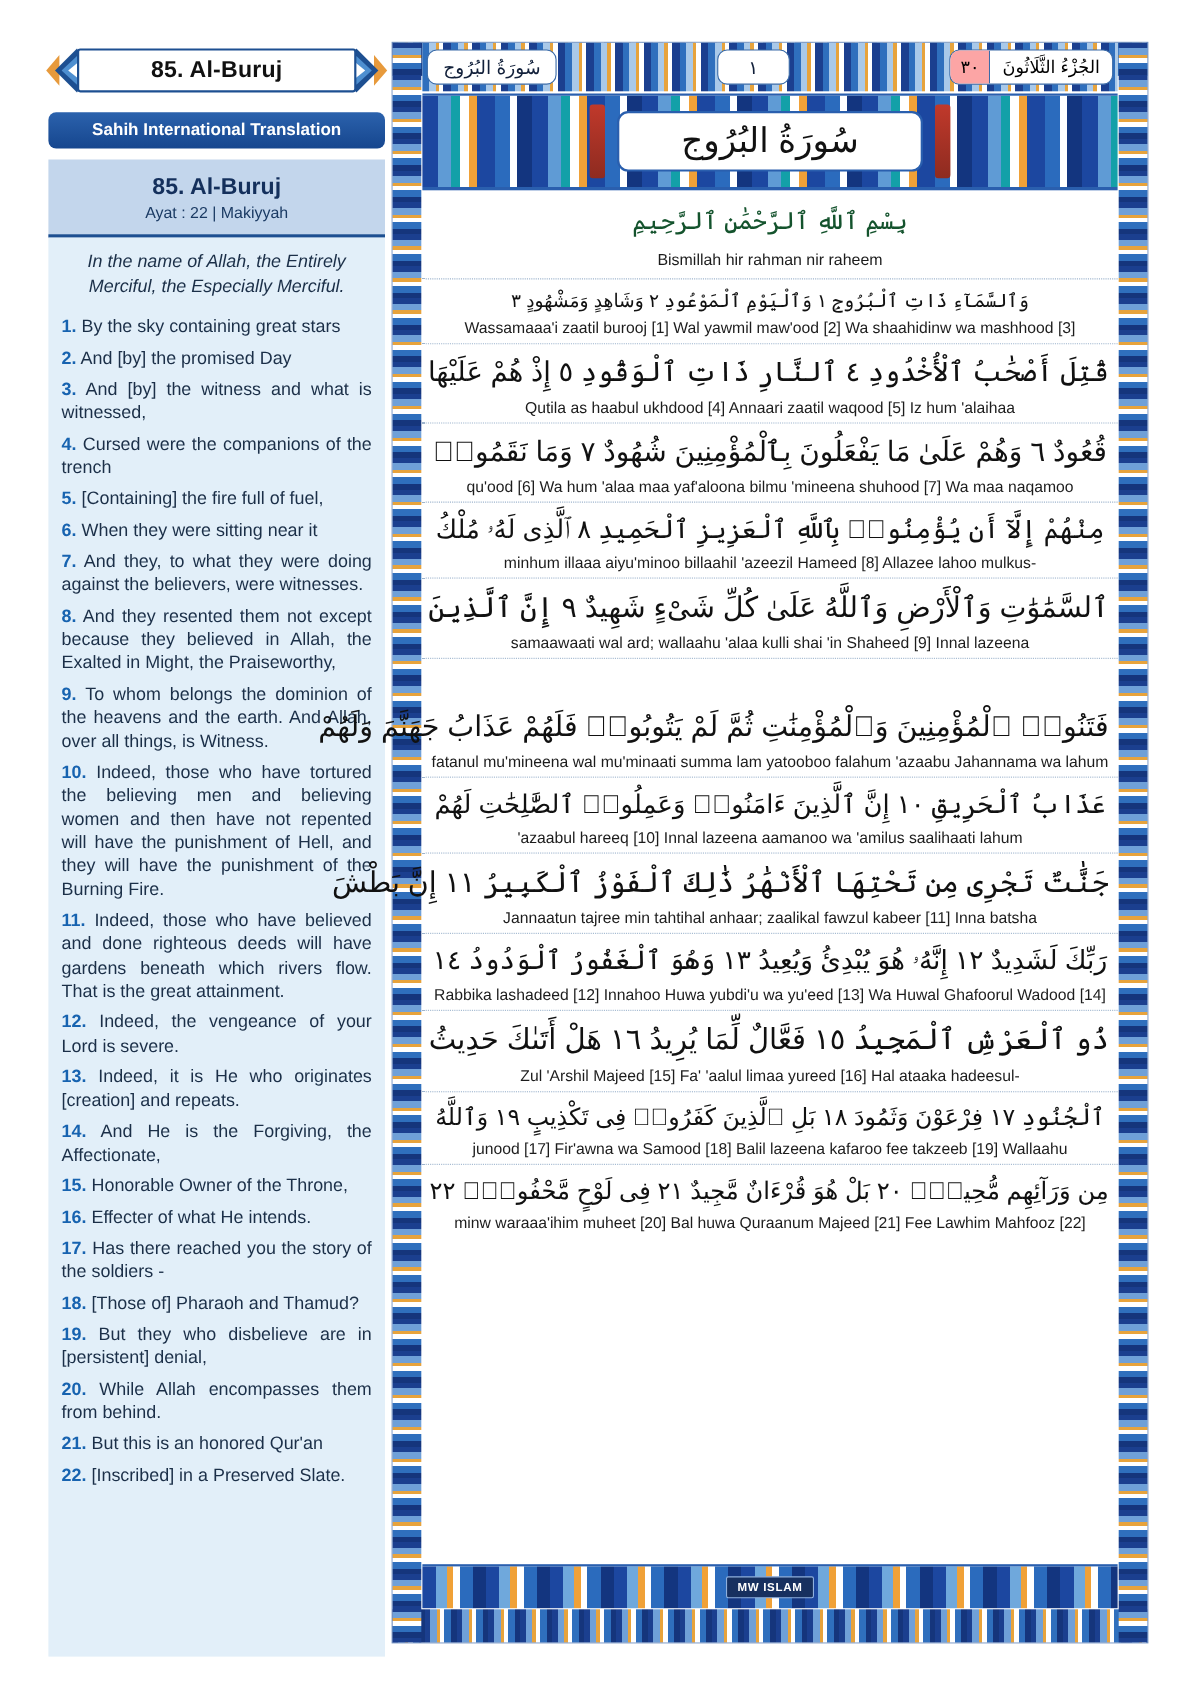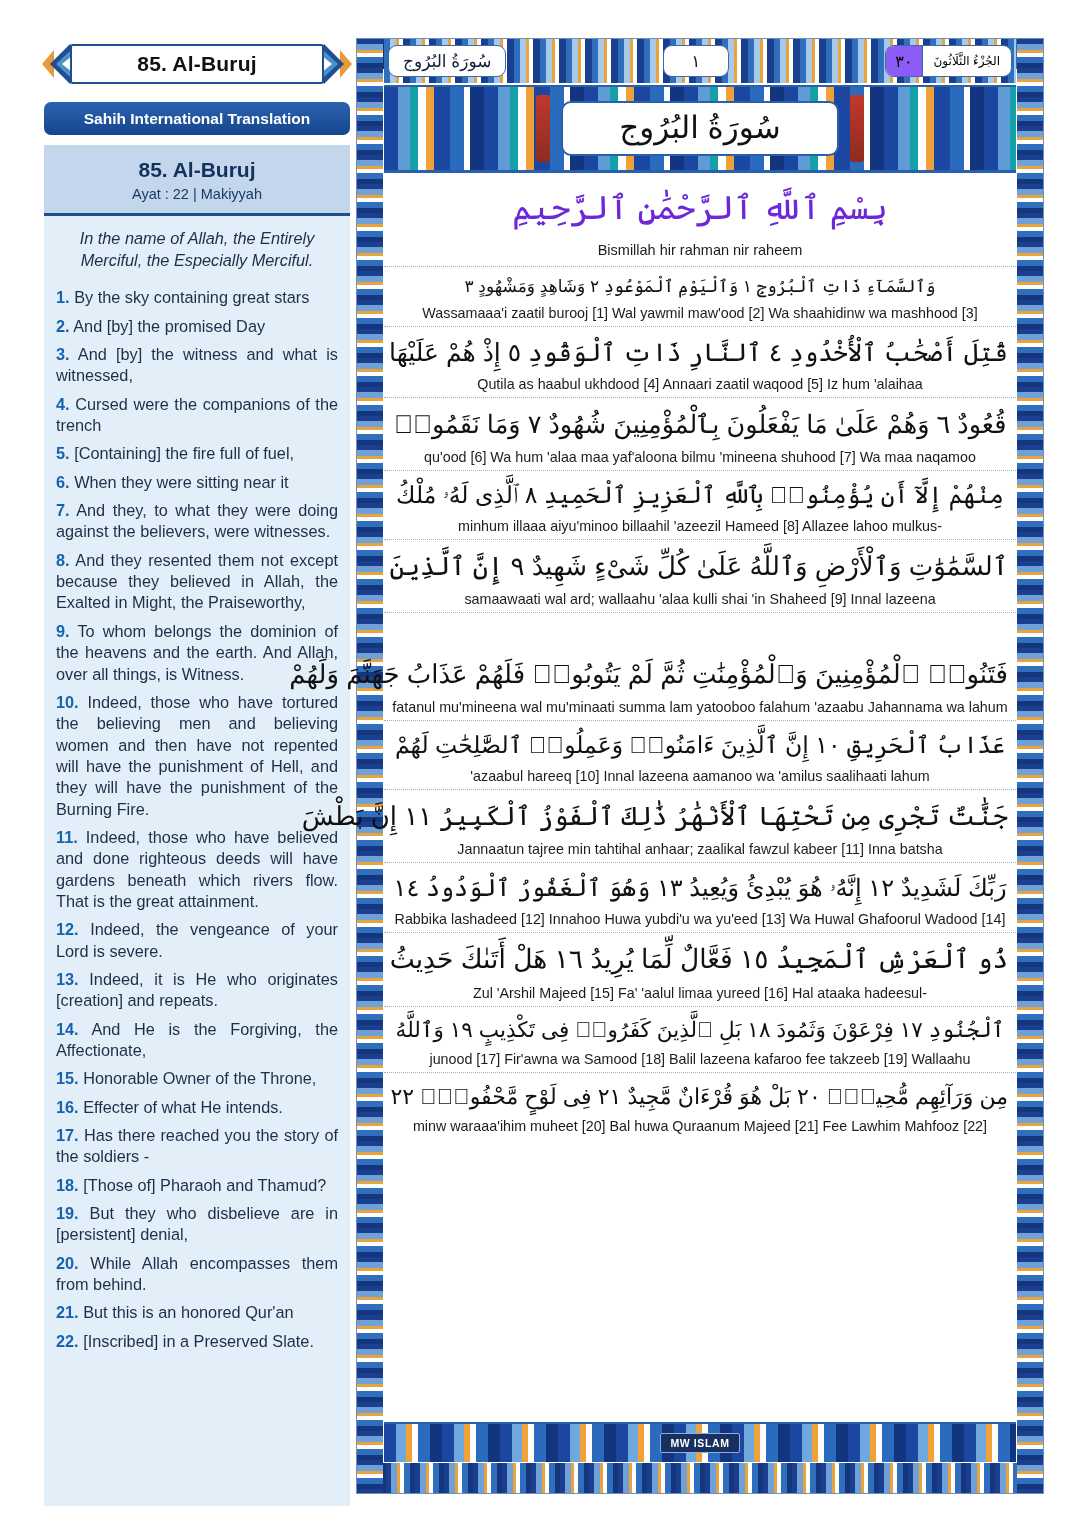--- a/index.html
+++ b/index.html
@@ -114,24 +114,24 @@
   }
   .tab {
     background: #fff; border: 1px solid #3a6ba8; border-radius: 9px;
     height: 32px; display: flex; align-items: center; justify-content: center;
     padding: 0 14px; font-size: 17px; color: #12203a;
     direction: rtl;
   }
   .tab.center { min-width: 66px; }
   .juz-wrap { display: flex; align-items: stretch;
     background: #fff; border: 1px solid #3a6ba8; border-radius: 9px; height: 32px; }
-  .juz-num { background: #8b5cf6; display:flex; align-items:center;
+  .juz-num { background: #fca5a5; display:flex; align-items:center;
              padding: 0 9px; font-size: 16px; border-right: 1px solid #3a6ba8;
              border-radius: 8px 0 0 8px;}
-  .juz-txt { display:flex; align-items:center; padding: 12px 11px; font-size: 12px; direction: rtl;}
+  .juz-txt { display:flex; align-items:center; padding: 12px 11px; font-size: 16px; direction: rtl;}
 
   
   .surah-banner {
     position: relative; height: 88px; margin: 2px 0 0 0;
     background:
       repeating-linear-gradient(90deg,
         #1c47a0 0 14px, #5f9bd5 14px 26px, #13a0a8 26px 34px,
         #ffffff 34px 42px, #f0a137 42px 50px, #1c47a0 50px 66px,
         #2b6bbd 66px 80px, #ffffff 80px 86px, #13357f 86px 100px);
     display: flex; align-items: center; justify-content: center;
@@ -146,21 +146,21 @@
   .surah-banner-box {
     position: relative; z-index: 2;
     background: #fff; border: 2px solid #2a5fae; border-radius: 10px;
     padding: 8px 56px; min-width: 258px; text-align: center;
   }
   .surah-banner-ar { font-size: 31px; color: #111; direction: rtl; line-height: 1.1; }
 
   
   .bism-block { padding: 14px 10px 8px; text-align: center;
                 border-bottom: 1px dotted #9db4cd; }
-  .bism-ar { font-size: 33px; color: #6d28d9; direction: rtl; line-height: 1.25; }
+  .bism-ar { font-size: 22px; color: #14532d; direction: rtl; line-height: 1.25; }
   .bism-tr { font-size: 14.5px; color: #1c1c1c; margin-top: 14px; }
 
   
   .vrow { padding: 7px 8px 5px; text-align: center;
           border-bottom: 1px dotted #9db4cd; }
   .vrow:last-child { border-bottom: none; }
   .v-ar { font-size: 30px; color: #111; direction: rtl; line-height: 1.5;
           white-space: nowrap; }
   .v-tr { font-size: 14.3px; color: #1c1c1c; margin-top: 5px; }
 

